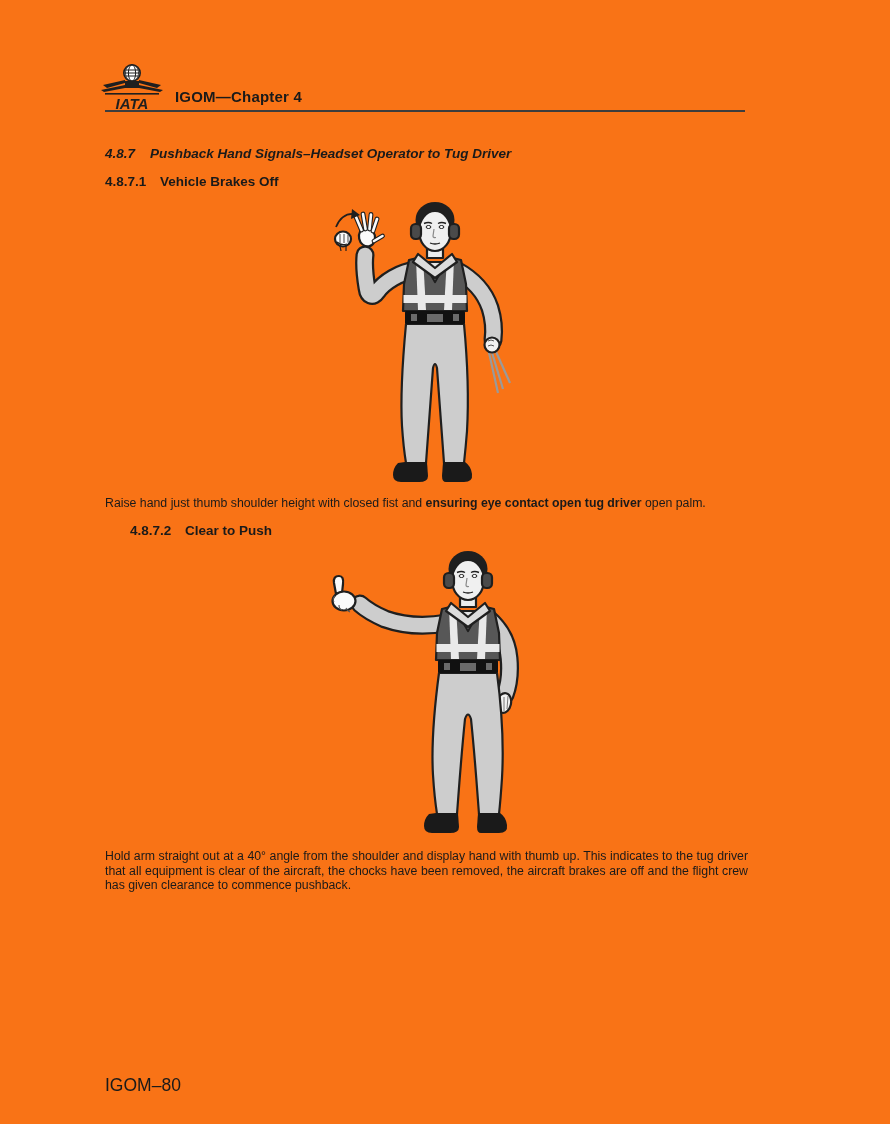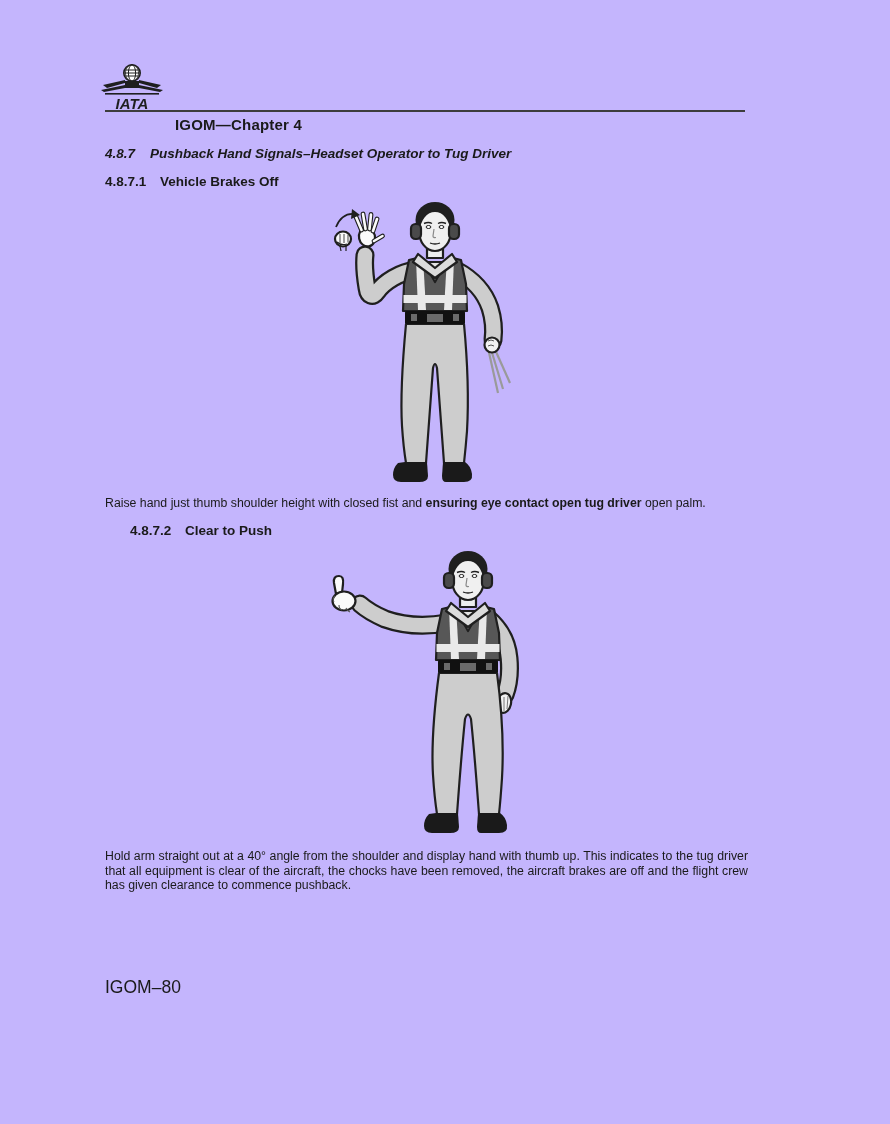--- a/index.html
+++ b/index.html
@@ -1,26 +1,26 @@
 <!DOCTYPE html>
 <html><head>
 <meta charset="utf-8">
 <style>
   html, body { margin:0; padding:0; background:#ffffff; }
   .page {
     position: relative;
     width: 890px;
     height: 1124px;
-    background: #c4b5fd;
+    background: #f97316;
     font-family: "Liberation Sans", sans-serif;
     color: #1a1a1a;
     overflow: hidden;
   }
   .logo { position:absolute; left:101px; top:62px; width:62px; height:52px; }
-  .chapter-title { position:absolute; left:175px; top:88px; font-size:15px; font-weight:bold; letter-spacing:0.2px;margin-top:28px; }
+  .chapter-title { position:absolute; left:175px; top:88px; font-size:15px; font-weight:bold; letter-spacing:0.2px; }
   .header-rule { position:absolute; left:105px; top:110px; width:640px; height:2px; background:#3d3d3d; }
 
   .sec-heading { position:absolute; left:105px; font-weight:bold; font-size:13.5px; white-space:nowrap; }
   .h487  { top:146px;font-style:italic; }
   .h4871 { top:174px; }
   .h4872 { top:523px; }
   .sec-num { display:inline-block; }
   .h487 .sec-num  { width:45px; }
   .h4871 .sec-num { width:55px; }
   .h4872 .sec-num { width:55px;margin-left:25px; }
@@ -28,21 +28,21 @@
   .figure { position:absolute; }
   .fig1 { left:330px; top:196px; width:196px; height:292px; }
   .fig2 { left:313px; top:543px; width:232px; height:302px; }
   .figure svg { width:100%; height:100%; display:block; }
 
   .caption { position:absolute; left:105px; width:643px; font-size:12.3px; line-height:14.6px; }
   .caption1 { top:496px; }
   .caption2 { top:849px; text-align:justify; }
   .caption b { font-weight:bold; }
 
-  .footer-page    { position:absolute; left:105px; top:977px; font-size:17.5px; }
+  .footer-page    { position:absolute; left:105px; top:1075px; font-size:17.5px; }
   .footer-edition { position:absolute; left:105px; top:1027px; width:640px; text-align:right;
                     font-size:8.5px; font-weight:bold; letter-spacing:0.2px; }
 
   
   .ink   { stroke:#1f1f1f; fill:none; stroke-linecap:round; stroke-linejoin:round; }
   .limb-o { stroke-width:19; }
   .limb-i { stroke:#cdcdcd; stroke-width:14.5; fill:none; stroke-linecap:round; stroke-linejoin:round; }
   .fing-o { stroke-width:4.8; }
   .fing-i { stroke:#fafafa; stroke-width:2.6; fill:none; stroke-linecap:round; }
   .part   { stroke:#1f1f1f; stroke-width:2.2; stroke-linejoin:round; }

